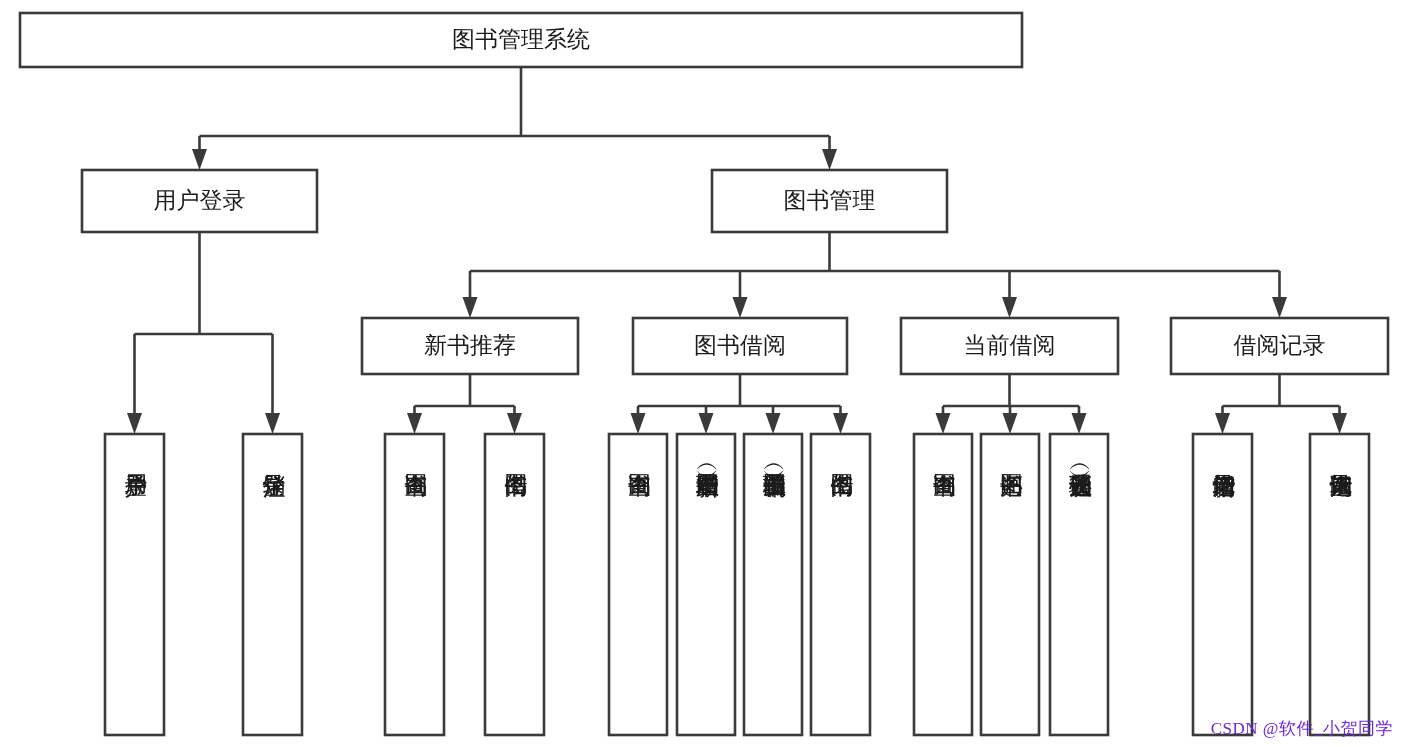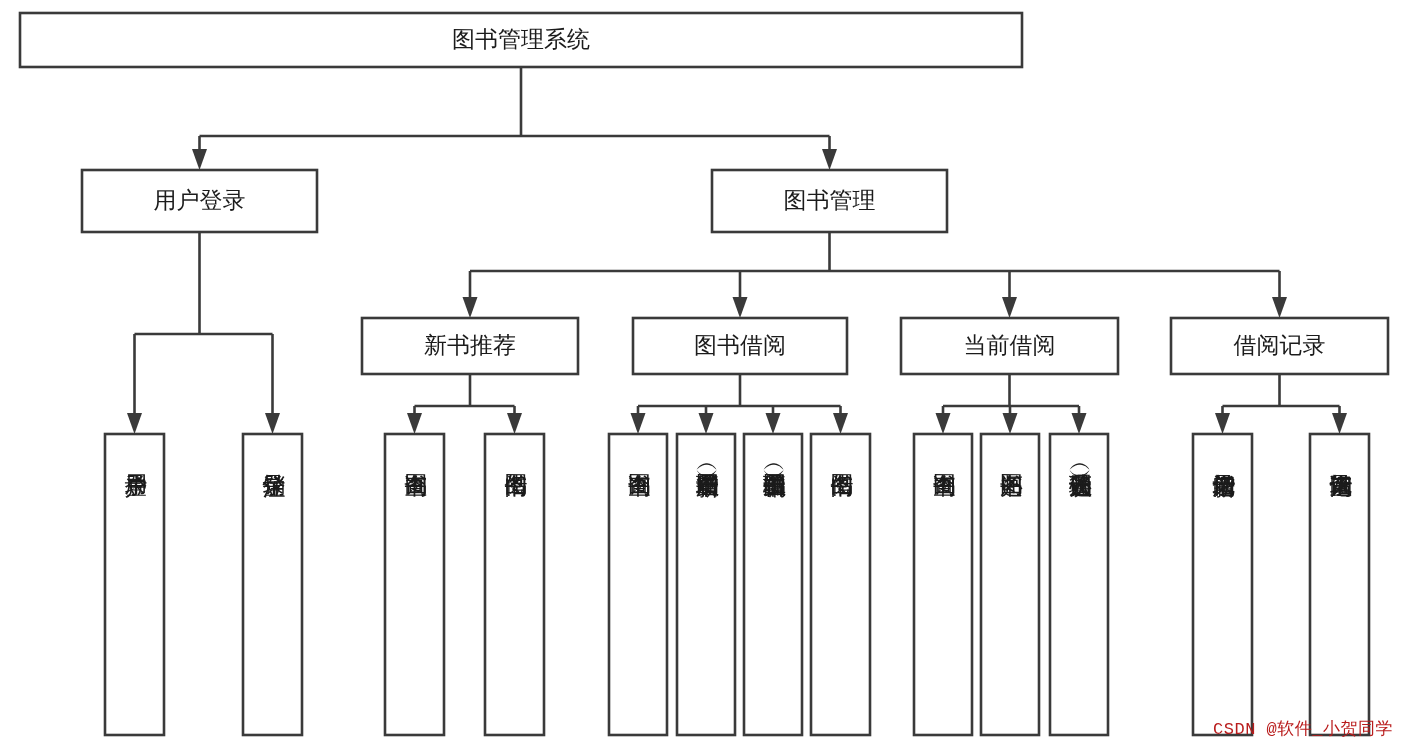--- a/index.html
+++ b/index.html
@@ -57,23 +57,23 @@
     fill: #1b1b1b;
     text-anchor: middle;
     dominant-baseline: middle;
     writing-mode: vertical-rl;
     white-space: pre;
   }
   .watermark-text {
     position: absolute;
     right: 12px;
     bottom: 7px;
-    font-family: Liberation Mono, monospace;
+    font-family: Liberation Serif, serif;
     font-size: 17px;
-    color: #b91c1c;
+    color: #6d28d9;
     letter-spacing: 0.5px;
     user-select: none;
     white-space: nowrap;
   }
 </style>
 </head>
 <body>
 
 <div id="diagram-root">
   <svg class="diagram-canvas" id="diagram-canvas" viewBox="0 0 1405 747" xmlns="http://www.w3.org/2000/svg">

